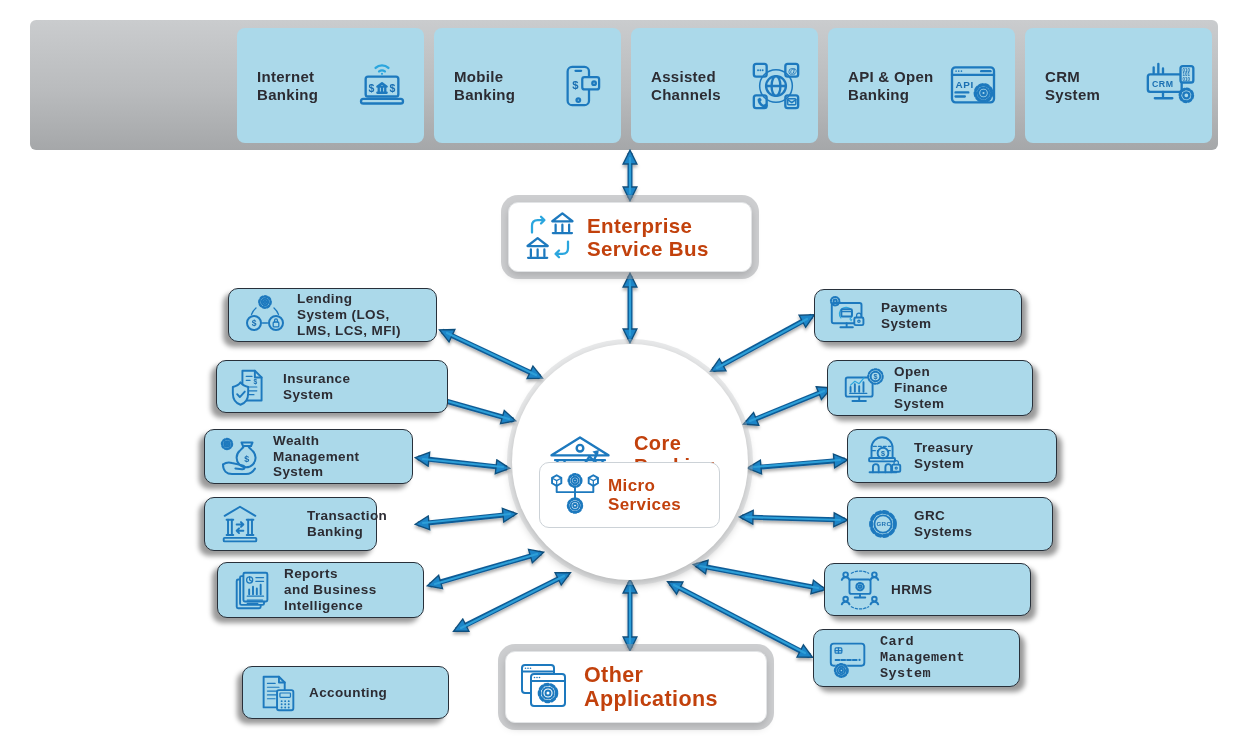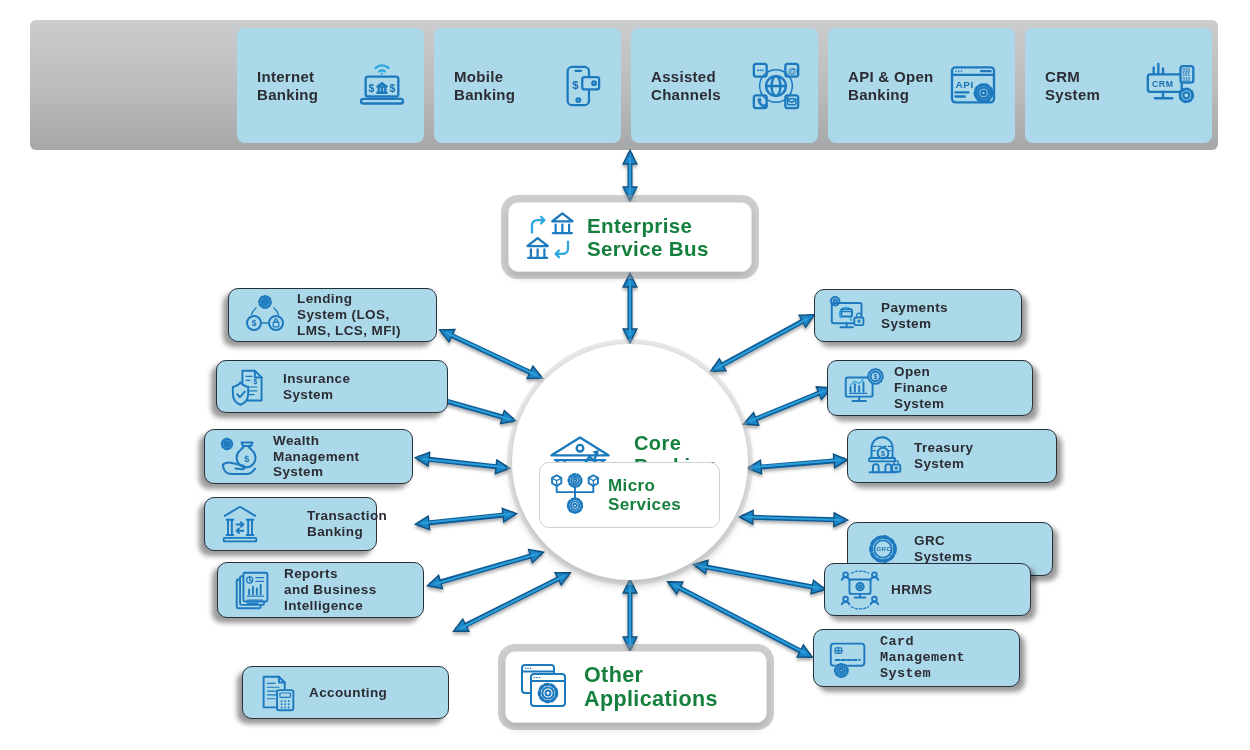--- a/index.html
+++ b/index.html
@@ -11,21 +11,21 @@
   .box{position:absolute;background:#abd9ea;border-radius:10px;display:flex;align-items:center;z-index:2;box-sizing:border-box;}
   .chan{width:187px;height:115px;top:28px;justify-content:space-between;padding:0 14px 0 20px;border-radius:8px;}
   .sys{border:1.6px solid #28303a;gap:8px;padding-left:12px;}
   .sys.left{box-shadow:-5px 5px 5px rgba(0,0,0,.40);}
   .sys.right{box-shadow:5px 5px 5px rgba(0,0,0,.40);}
   .white-box{position:absolute;background:#ffffff;border:1px solid #e2e4e6;border-radius:10px;display:flex;align-items:center;
     box-shadow:0 0 0 7px rgba(150,153,156,.48), 0 4px 8px rgba(0,0,0,.25);z-index:2;box-sizing:border-box;}
   .lbl{font-weight:bold;color:#2c2c33;white-space:pre-line;}
   .chan .lbl{font-size:15px;line-height:1.18;letter-spacing:.3px;}
   .sys .lbl{font-size:13.5px;line-height:1.17;letter-spacing:.4px;}
-  .big-lbl{font-weight:bold;color:#15803d;white-space:pre-line;font-size:20.5px;line-height:1.14;letter-spacing:.4px;}
+  .big-lbl{font-weight:bold;color:#c2410c;white-space:pre-line;font-size:20.5px;line-height:1.14;letter-spacing:.4px;}
   .core-circle{position:absolute;left:512px;top:344px;width:236px;height:236px;border-radius:50%;background:#ffffff;
     box-shadow:0 0 0 5px rgba(190,192,194,.35), 0 4px 10px rgba(0,0,0,.3);z-index:2;}
   .core-row{position:absolute;left:30px;top:36px;display:flex;align-items:center;gap:16px;margin-top:48px;}
   .micro-box{position:absolute;left:27px;top:118px;width:181px;height:66px;background:#fff;border:1.4px solid #ccd2d7;
     border-radius:10px;display:flex;align-items:center;gap:6px;padding-left:8px;box-sizing:border-box;}
   .icwrap{flex:0 0 auto;display:flex;align-items:center;justify-content:center;}
   .ic{stroke:#1d79be;fill:none;stroke-width:2;stroke-linecap:round;stroke-linejoin:round;}
   .ic2{stroke:#2ba6de;}
   .thin{stroke-width:1.3;}
   .it{stroke:none;fill:#1a6fb2;font-weight:bold;font-family:"Liberation Sans",sans-serif;}
@@ -401,21 +401,21 @@
         <line x1="10" y1="41" x2="38" y2="41"></line>
         <rect x="33.5" y="33" width="8.5" height="7.5" rx="1.2" fill="#abd9ea"></rect>
         <path class="thin" d="M35.5 33 v-1.9 a2.3 2.3 0 0 1 4.6 0 V33"></path>
         <circle cx="37.8" cy="36.6" r="1.1" class="thin"></circle>
       </svg>
     </span>
     <div class="lbl">Treasury
 System</div>
   </div>
 
-  <div class="box sys right" style="left:847px;top:522px;width:206px;height:54px;">
+  <div class="box sys right" style="left:847px;top:497px;width:206px;height:54px;">
     <span class="icwrap">
       <svg class="ic" width="46" height="46" viewBox="0 0 48 48">
         <circle cx="24" cy="24" r="12.5" stroke-dasharray="4 3.4" stroke-width="4"></circle>
         <circle cx="24" cy="24" r="9"></circle>
         <text class="it" x="17.2" y="26.6" font-size="6.4" letter-spacing="0.4">GRC</text>
       </svg>
     </span>
     <div class="lbl">GRC
 Systems</div>
   </div>

